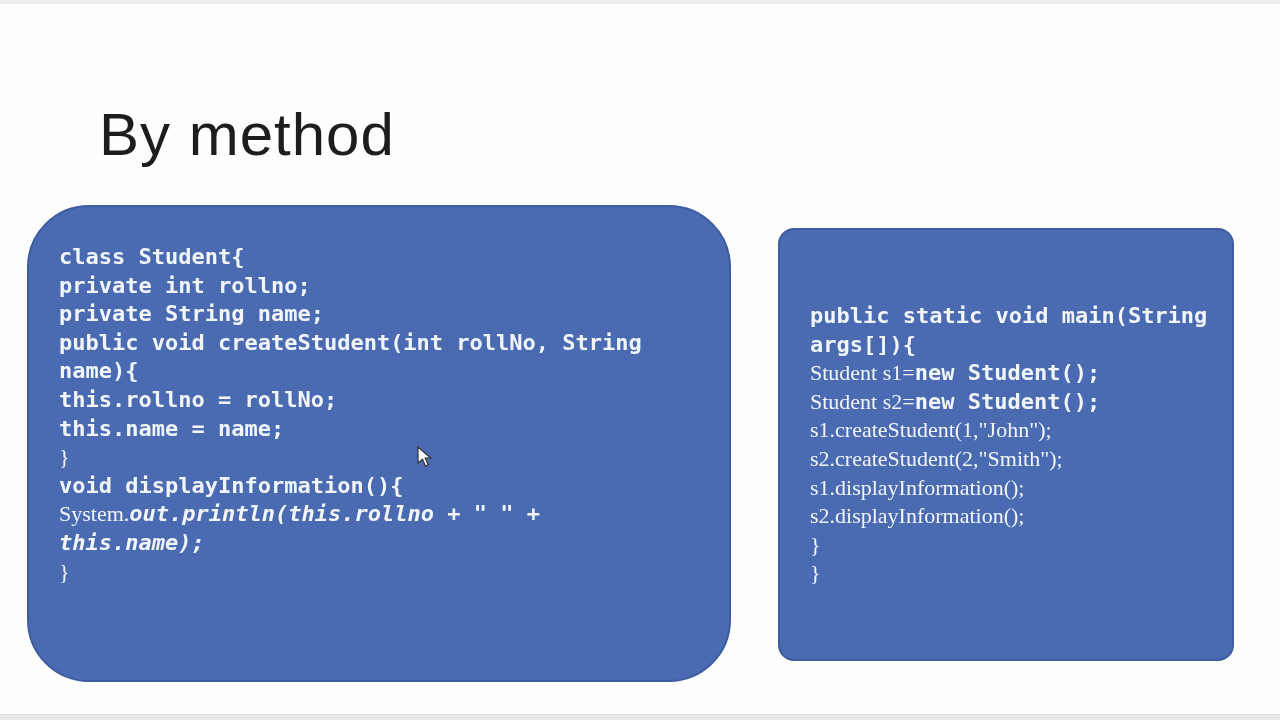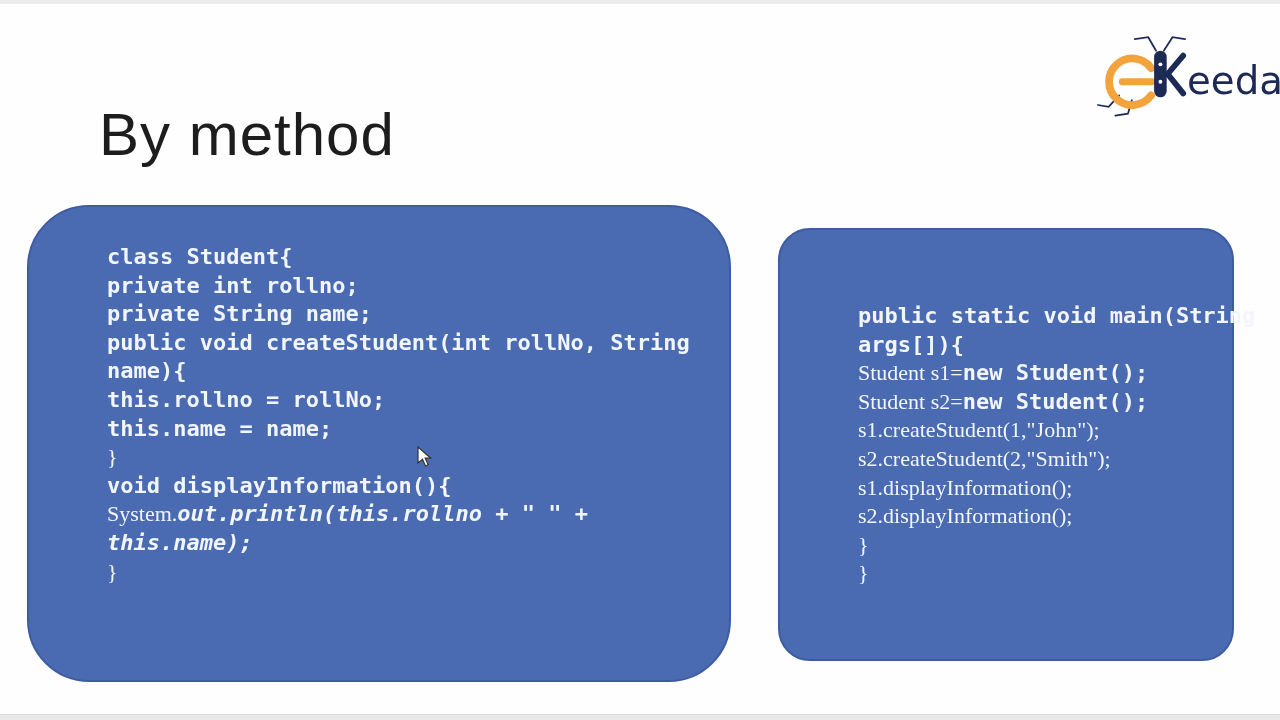--- a/index.html
+++ b/index.html
@@ -15,65 +15,38 @@
          font-weight:400;color:#1d1d1d;letter-spacing:1px;}
 
   .logo{position:absolute;left:1096px;top:28px;width:184px;height:92px;}
 
   .code-box{position:absolute;background:#4a6bb2;border:2px solid #3e5ca1;
             box-sizing:border-box;color:#f2f6fb;
             font-family:"DejaVu Sans Mono","Liberation Mono",monospace;
             font-size:22px;line-height:28.6px;white-space:pre;}
   .code-box.left{left:27px;top:205px;width:704px;height:477px;border-radius:62px;
                  padding:36px 10px 0 30px;}
-  .code-box.right{left:778px;top:228px;width:456px;height:433px;border-radius:32px;
+  .code-box.right{left:778px;top:228px;width:456px;height:433px;border-radius:16px;
                   padding:72px 8px 0 30px;}
-  .code-line{white-space:pre;margin-left:48px;}
+  .code-line{white-space:pre;}
   .seg-b{font-weight:bold;}
   .seg-r{font-weight:normal;font-family:Liberation Serif, serif;}
   .seg-bi{font-weight:bold;font-style:italic;}
 
   .cursor{position:absolute;left:417px;top:446px;}
 </style>
 </head>
 <body>
 
 <div class="slide">
 
   <div class="edge-strip top"></div>
 
   <h1 class="title">By method</h1>
 
-  <div class="logo">
-    <svg width="184" height="92" viewBox="0 0 190 92">
-
-      <g stroke="#1e2a56" stroke-width="1.8" fill="none" stroke-linecap="round">
-        <path d="M 62 22 L 54 8 L 40 10"></path>
-        <path d="M 70 22 L 79 8 L 92 10"></path>
-        <path d="M 24 68 L 13 80 L 2 78"></path>
-        <path d="M 37 73 L 33 87 L 20 89"></path>
-      </g>
-
-      <g stroke="#f2a33c" fill="none" stroke-linecap="round">
-        <path d="M 57 40 A 24 24 0 1 0 57 68" stroke-width="8"></path>
-        <path d="M 27 54 L 58 54" stroke-width="7"></path>
-      </g>
-
-      <rect x="60" y="22" width="13" height="48" rx="6.5" fill="#1e2a56"></rect>
-      <circle cx="66.5" cy="36" r="2" fill="#ffffff"></circle>
-      <circle cx="66.5" cy="54" r="2" fill="#ffffff"></circle>
-
-      <g stroke="#1e2a56" stroke-width="6" fill="none" stroke-linecap="round">
-        <path d="M 74 46 L 90 27"></path>
-        <path d="M 74 46 L 90 66"></path>
-      </g>
-
-      <text x="94" y="67" font-size="40" fill="#1e2a56" font-family="DejaVu Sans, Liberation Sans, sans-serif">eeda</text>
-    </svg>
-  </div>
 
   <div class="code-box left"><div class="code-line"><span class="seg-b">class Student{</span></div><div class="code-line"><span class="seg-b">private int rollno;</span></div><div class="code-line"><span class="seg-b">private String name;</span></div><div class="code-line"><span class="seg-b">public void createStudent(int rollNo, String</span></div><div class="code-line"><span class="seg-b">name){</span></div><div class="code-line"><span class="seg-b">this.rollno = rollNo;</span></div><div class="code-line"><span class="seg-b">this.name = name;</span></div><div class="code-line"><span class="seg-r">}</span></div><div class="code-line"><span class="seg-b">void displayInformation(){</span></div><div class="code-line"><span class="seg-r">System.</span><span class="seg-bi">out.println(this.rollno + " " +</span></div><div class="code-line"><span class="seg-bi">this.name);</span></div><div class="code-line"><span class="seg-r">}</span></div></div>
 
   <div class="code-box right"><div class="code-line"><span class="seg-b">public static void main(String</span></div><div class="code-line"><span class="seg-b">args[]){</span></div><div class="code-line"><span class="seg-r">Student s1=</span><span class="seg-b">new Student();</span></div><div class="code-line"><span class="seg-r">Student s2=</span><span class="seg-b">new Student();</span></div><div class="code-line"><span class="seg-r">s1.createStudent(1,"John");</span></div><div class="code-line"><span class="seg-r">s2.createStudent(2,"Smith");</span></div><div class="code-line"><span class="seg-r">s1.displayInformation();</span></div><div class="code-line"><span class="seg-r">s2.displayInformation();</span></div><div class="code-line"><span class="seg-r">}</span></div><div class="code-line"><span class="seg-r">}</span></div></div>
 
   <svg class="cursor" width="16" height="22" viewBox="0 0 16 22">
     <path d="M1,1 L1,17 L5.5,13.2 L8.5,20 L11.2,18.8 L8.2,12.2 L13.8,12.2 Z" fill="#ffffff" stroke="#333333" stroke-width="1.2"></path>
   </svg>
 
   <div class="edge-strip bottom"></div>

